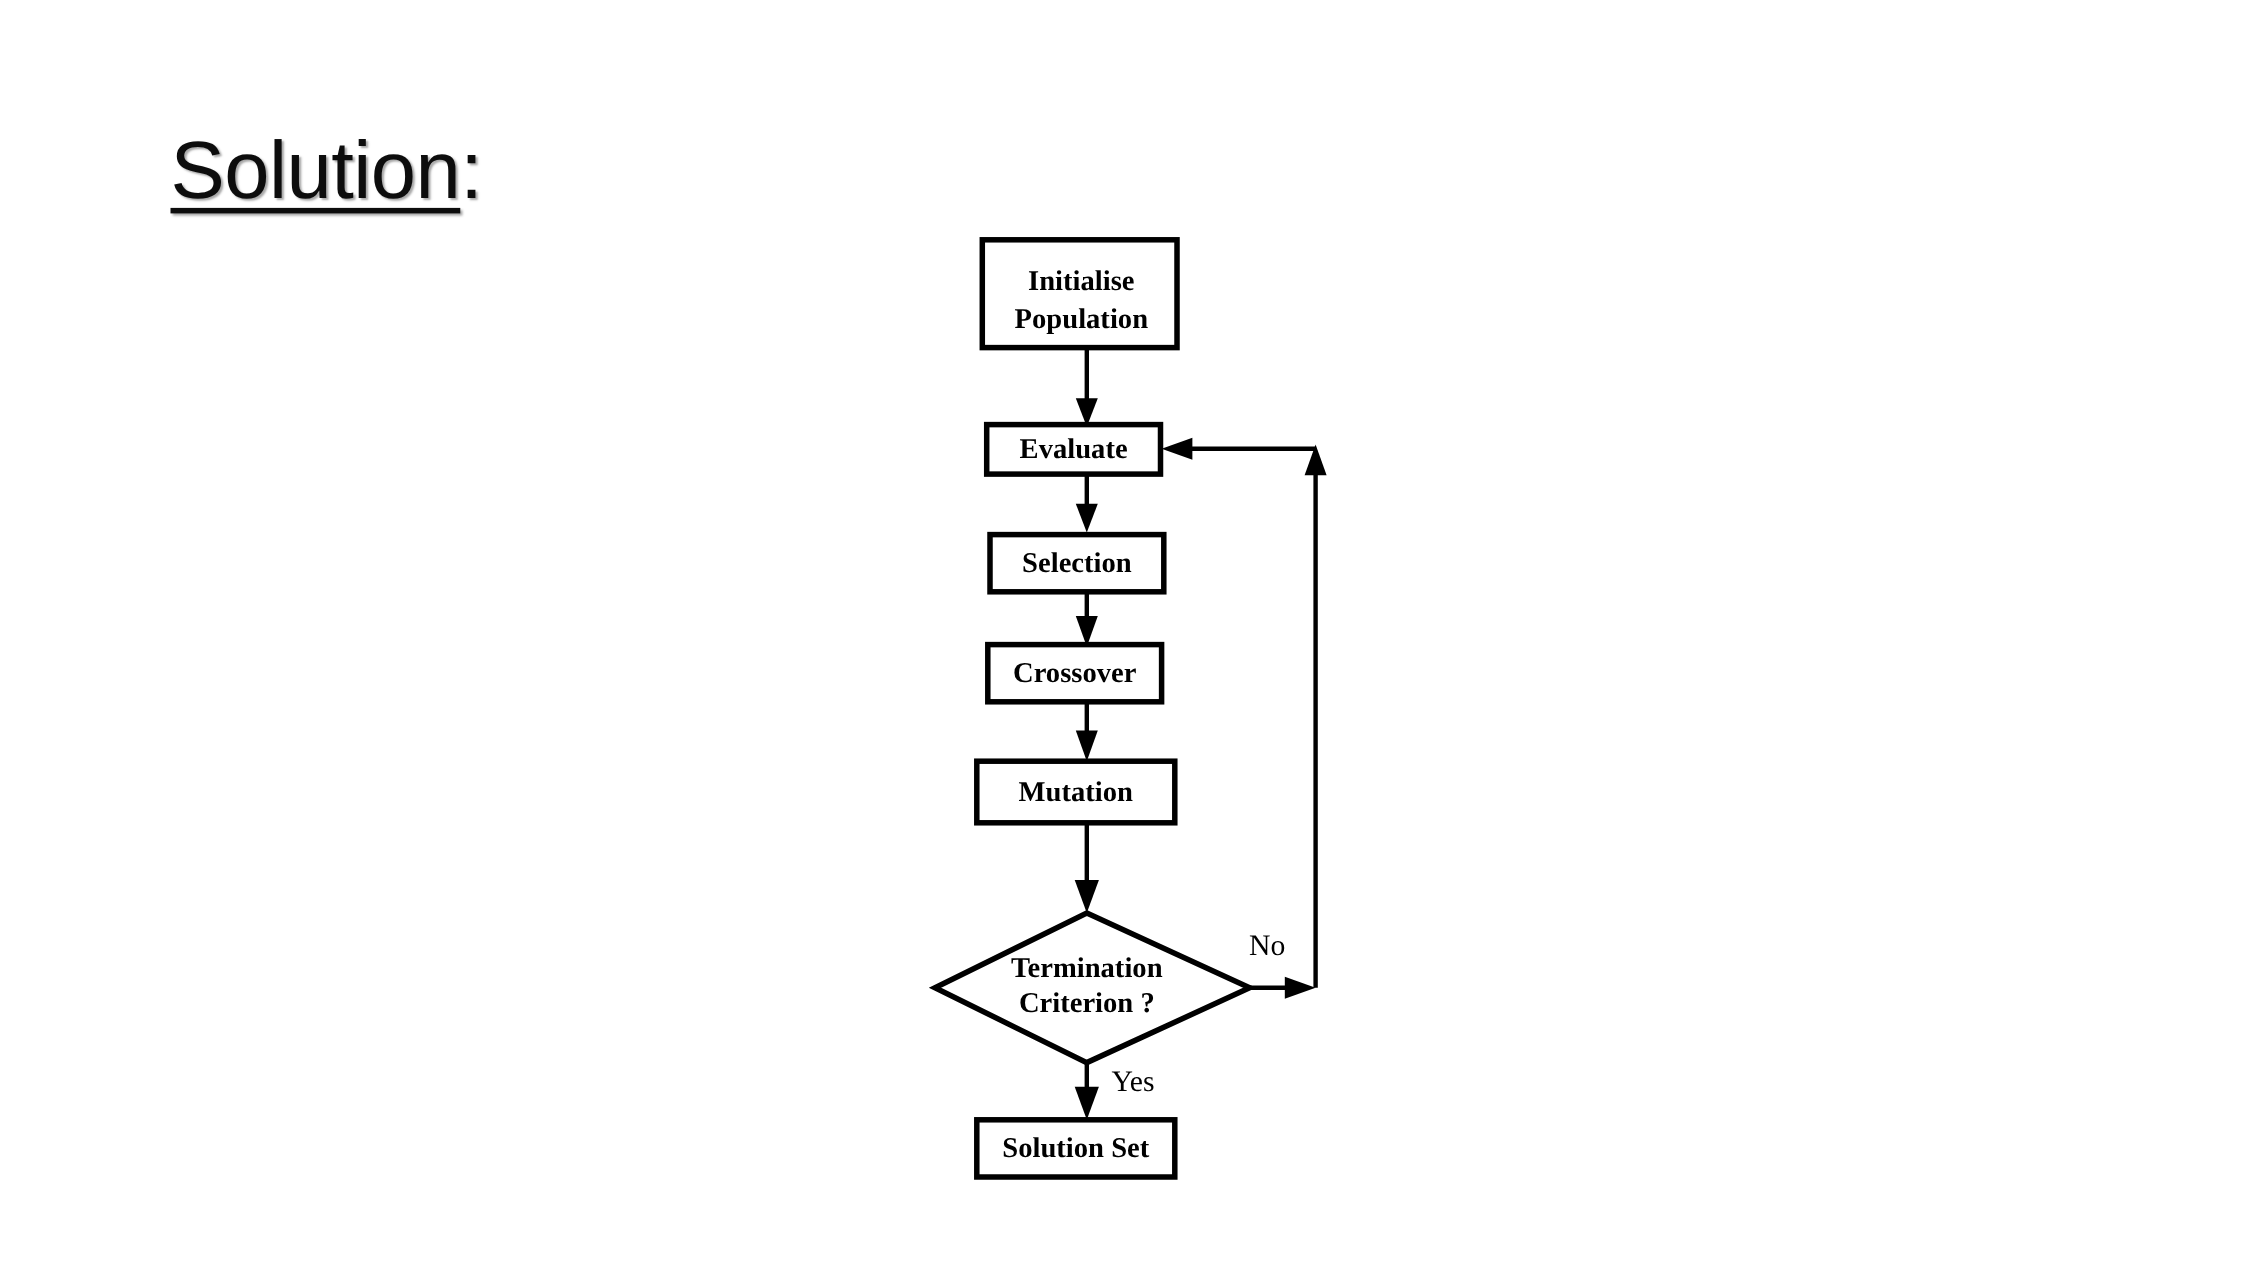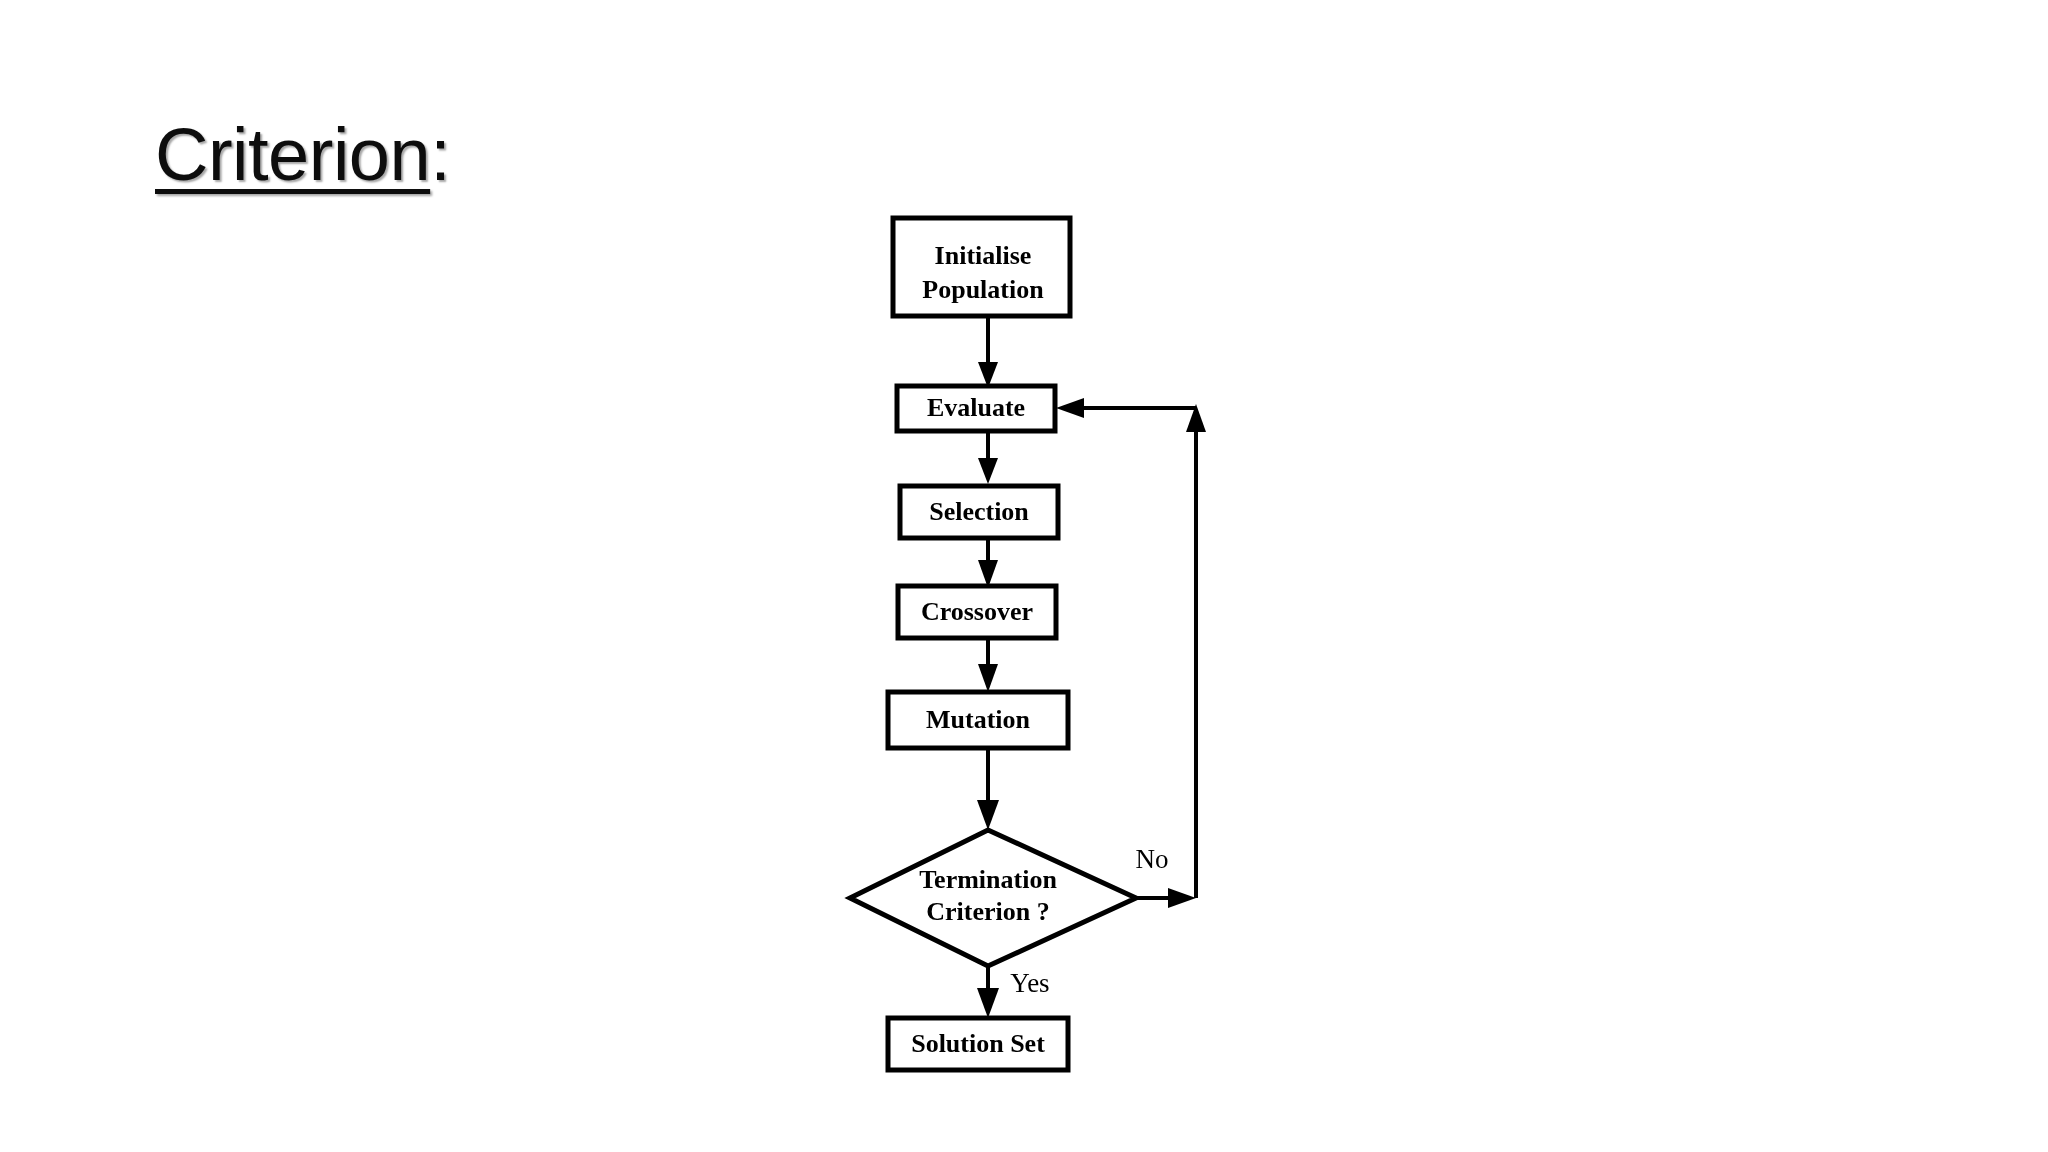--- a/index.html
+++ b/index.html
@@ -80,21 +80,21 @@
     font-weight: 400;
     fill: #000000;
     text-anchor: middle;
     dominant-baseline: middle;
   }
 </style>
 </head>
 <body>
 
 <div id="slide-title">
-  <span class="underlined">Criterion</span><span>:</span>
+  <span class="underlined">Solution</span><span>:</span>
 </div>
 
 <div id="flowchart">
   <svg viewBox="0 0 2048 1152" xmlns="http://www.w3.org/2000/svg">
 
     <g>
 
       
       <g>
         <line class="fc-line" x1="988" y1="318" x2="988" y2="372"></line>

